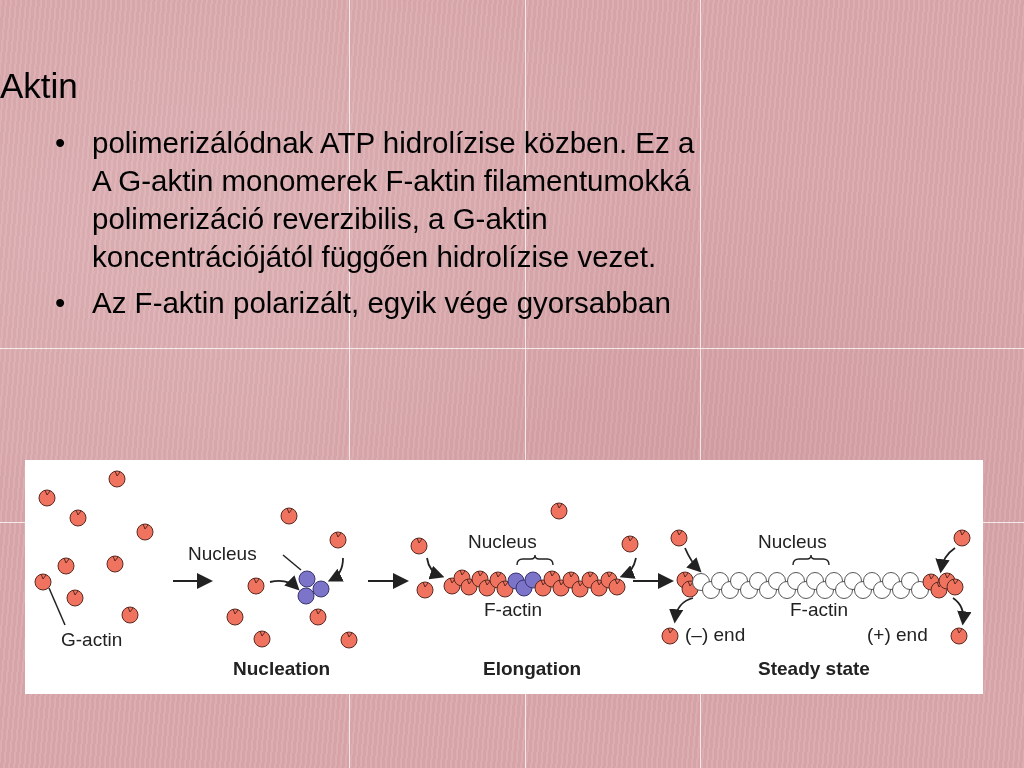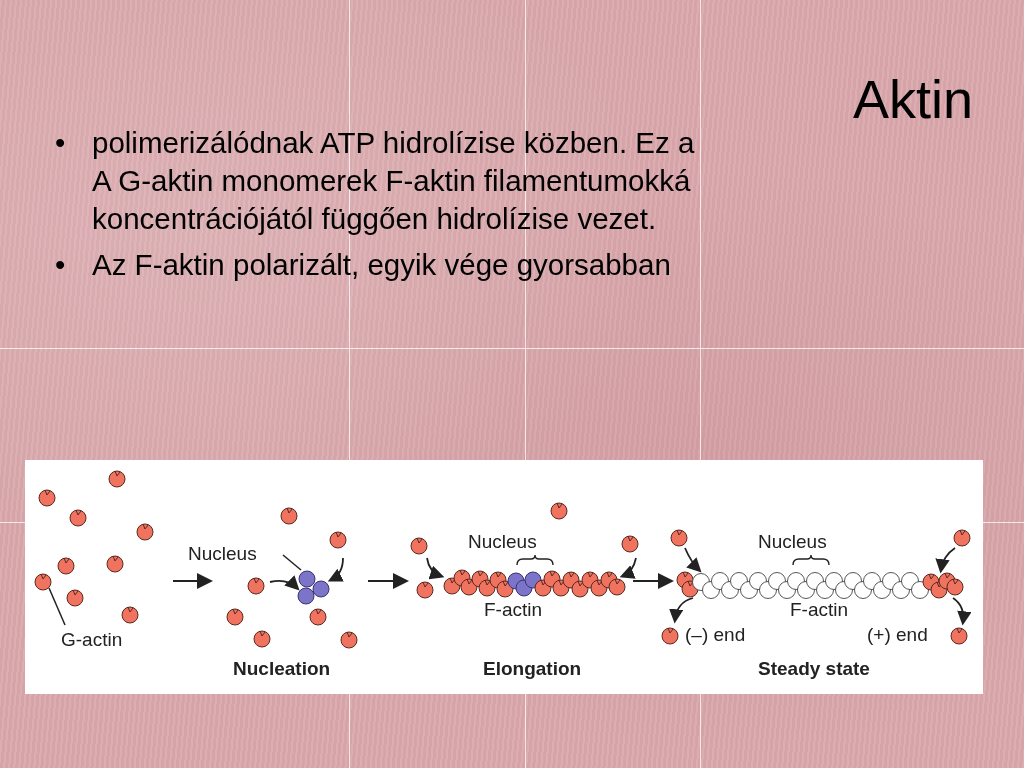--- a/index.html
+++ b/index.html
@@ -9,22 +9,22 @@
     background-image:
       radial-gradient(ellipse at 20% 30%, rgba(255,255,255,0.12) 0, rgba(255,255,255,0) 40%),
       radial-gradient(ellipse at 70% 60%, rgba(160,90,100,0.10) 0, rgba(160,90,100,0) 45%),
       repeating-linear-gradient(95deg, rgba(255,255,255,0.05) 0 2px, rgba(0,0,0,0.03) 2px 5px);
     font-family:"Liberation Sans", sans-serif;
     color:#000;
   }
   .tile-line-v { position:absolute; top:0; width:1px; height:768px; background:rgba(255,255,255,0.75); }
   .tile-line-h { position:absolute; left:0; height:1px; width:1024px; background:rgba(255,255,255,0.75); }
   .title {
-    position:absolute; top:30px; left:0; width:973px; text-align:right;
-    font-size:54px; line-height:66px; font-weight:normal;
+    position:absolute; top:30px; left:0; width:973px; text-align:left;
+    font-size:35px; line-height:66px; font-weight:normal;
   }
   .bullets {
     position:absolute; left:55px; top:124px; width:900px; margin:0; padding:0; list-style:none;
   }
   .bullet {
     position:relative; padding-left:37px; font-size:29.5px; line-height:38px; margin-bottom:8px;
   }
   .bullet .dot { position:absolute; left:0; top:0; }
   .figure-panel {
     position:absolute; left:25px; top:460px; width:958px; height:234px; background:#ffffff;
@@ -42,20 +42,21 @@
 <div class="tile-line-h" style="top:348px"></div>
 <div class="tile-line-h" style="top:522px"></div>
 
 <h1 class="title">Aktin</h1>
 
 <ul class="bullets">
   <li class="bullet">
     <span class="dot">•</span>
     <div>polimerizálódnak ATP hidrolízise közben. Ez a</div>
     <div>A G-aktin monomerek F-aktin filamentumokká</div>
+    <div>polimerizáció reverzibilis, a G-aktin</div>
     <div>koncentrációjától függően hidrolízise vezet.</div>
   </li>
   <li class="bullet">
     <span class="dot">•</span>
     <div>Az F-aktin polarizált, egyik vége gyorsabban</div>
   </li>
 </ul>
 
 <div class="figure-panel">
   <svg width="958" height="234" viewBox="0 0 958 234" xmlns="http://www.w3.org/2000/svg">

